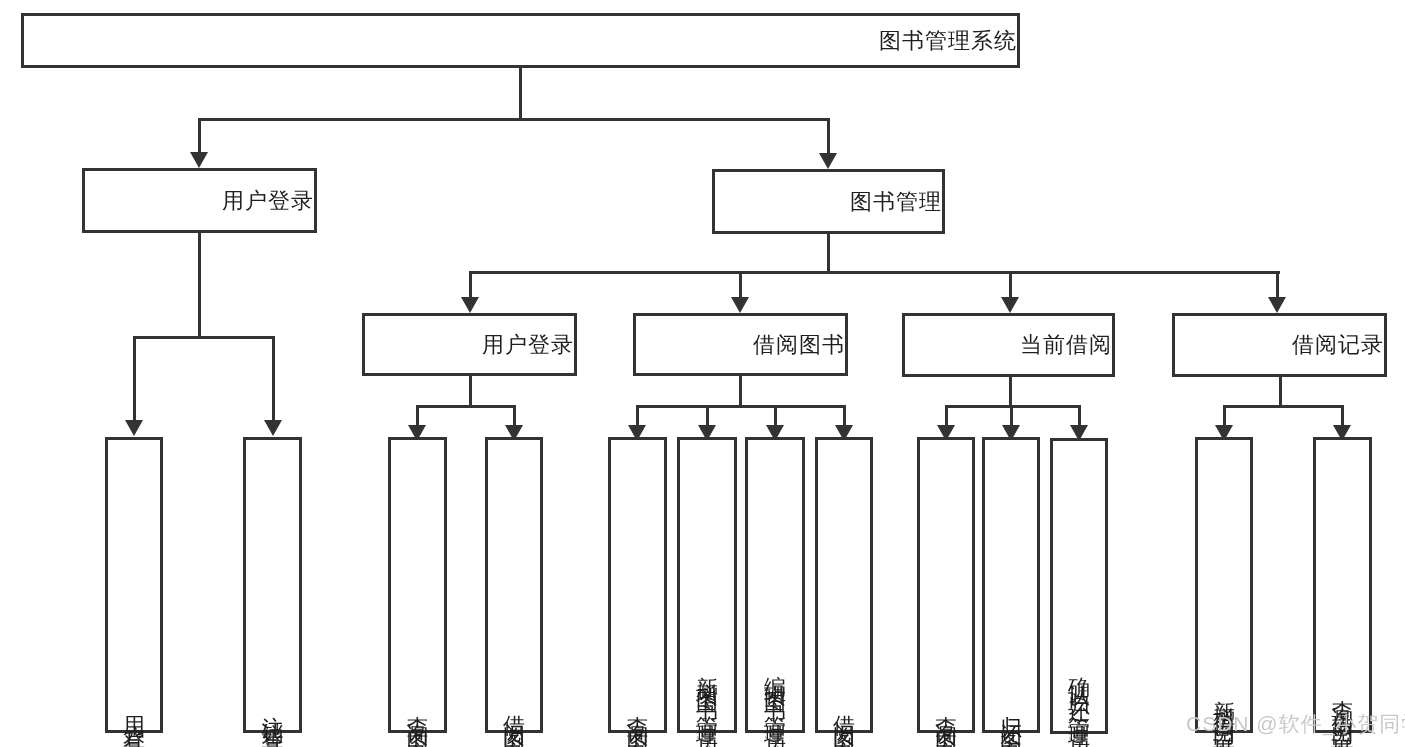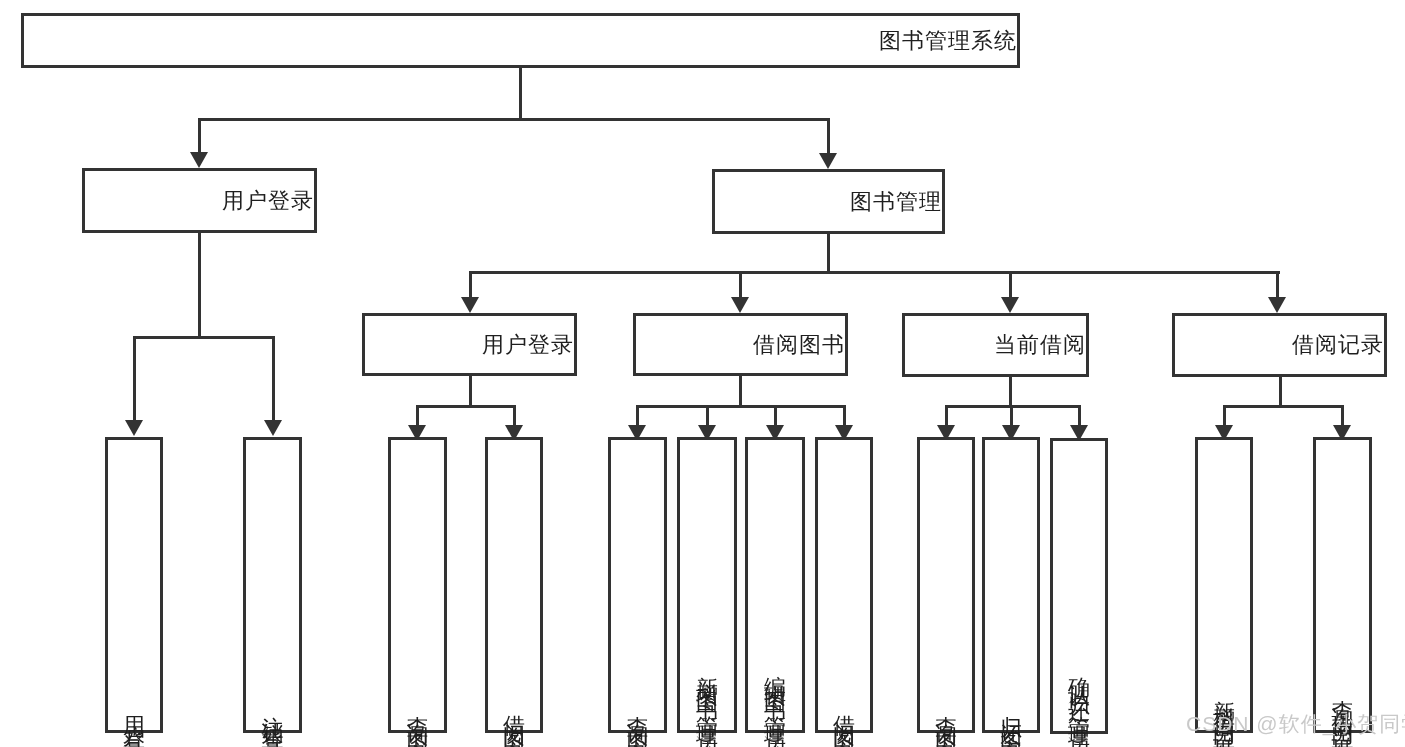--- a/index.html
+++ b/index.html
@@ -130,21 +130,21 @@
   <div class="box" style="left:712px;top:169px;width:233px;height:65px">
     <span>图书管理</span>
   </div>
 
   <div class="box" style="left:362px;top:313px;width:215px;height:63px">
     <span>用户登录</span>
   </div>
   <div class="box" style="left:633px;top:313px;width:215px;height:63px">
     <span>借阅图书</span>
   </div>
-  <div class="box" style="left:902px;top:313px;width:187px;height:64px">
+  <div class="box" style="left:902px;top:313px;width:213px;height:64px">
     <span>当前借阅</span>
   </div>
   <div class="box" style="left:1172px;top:313px;width:215px;height:64px">
     <span>借阅记录</span>
   </div>
 
   <div class="box vbox" style="left:105px;top:437px;width:58px;height:296px">
     <span>用户登录</span>
   </div>
   <div class="box vbox" style="left:243px;top:437px;width:59px;height:296px">

